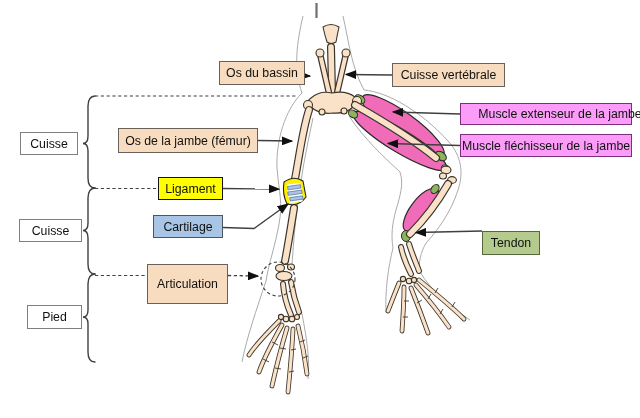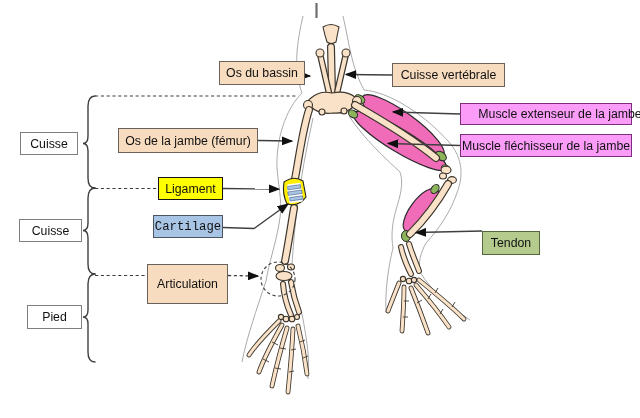--- a/index.html
+++ b/index.html
@@ -237,21 +237,21 @@
       <path class="arrow" d="M482,231 L416,232.5"></path>
     </g>
   </svg>
 
   <div class="box peach" style="left:177px;top:61px;width:86px;height:24px;margin-left:42px;">Os du bassin</div>
   <div class="box peach" style="left:392px;top:63px;width:113px;height:24px;">Cuisse vertébrale</div>
   <div class="box pinkL" style="left:460px;top:103px;width:172px;height:22px;padding-left:28px;">Muscle extenseur de la jambe</div>
   <div class="box pinkL" style="left:460px;top:134px;width:172px;height:23px;text-align:center;">Muscle fléchisseur de la jambe</div>
   <div class="box peach" style="left:118px;top:128px;width:140px;height:25px;">Os de la jambe (fémur)</div>
   <div class="box yellowL" style="left:158px;top:177px;width:65px;height:23px;">Ligament</div>
-  <div class="box blueL" style="left:153px;top:215px;width:70px;height:23px;font-family:Liberation Mono, monospace;">Cartilage</div>
+  <div class="box blueL" style="left:153px;top:215px;width:70px;height:23px;">Cartilage</div>
   <div class="box peach" style="left:147px;top:264px;width:81px;height:40px;">Articulation</div>
   <div class="box greenL" style="left:482px;top:219px;width:58px;height:24px;">Tendon</div>
 
   <div class="box whiteL" style="left:20px;top:132px;width:58px;height:23px;">Cuisse</div>
   <div class="box whiteL" style="left:19px;top:219px;width:63px;height:23px;">Cuisse</div>
   <div class="box whiteL" style="left:27px;top:305px;width:55px;height:24px;">Pied</div>
 
 </div>
 
 </body></html>

